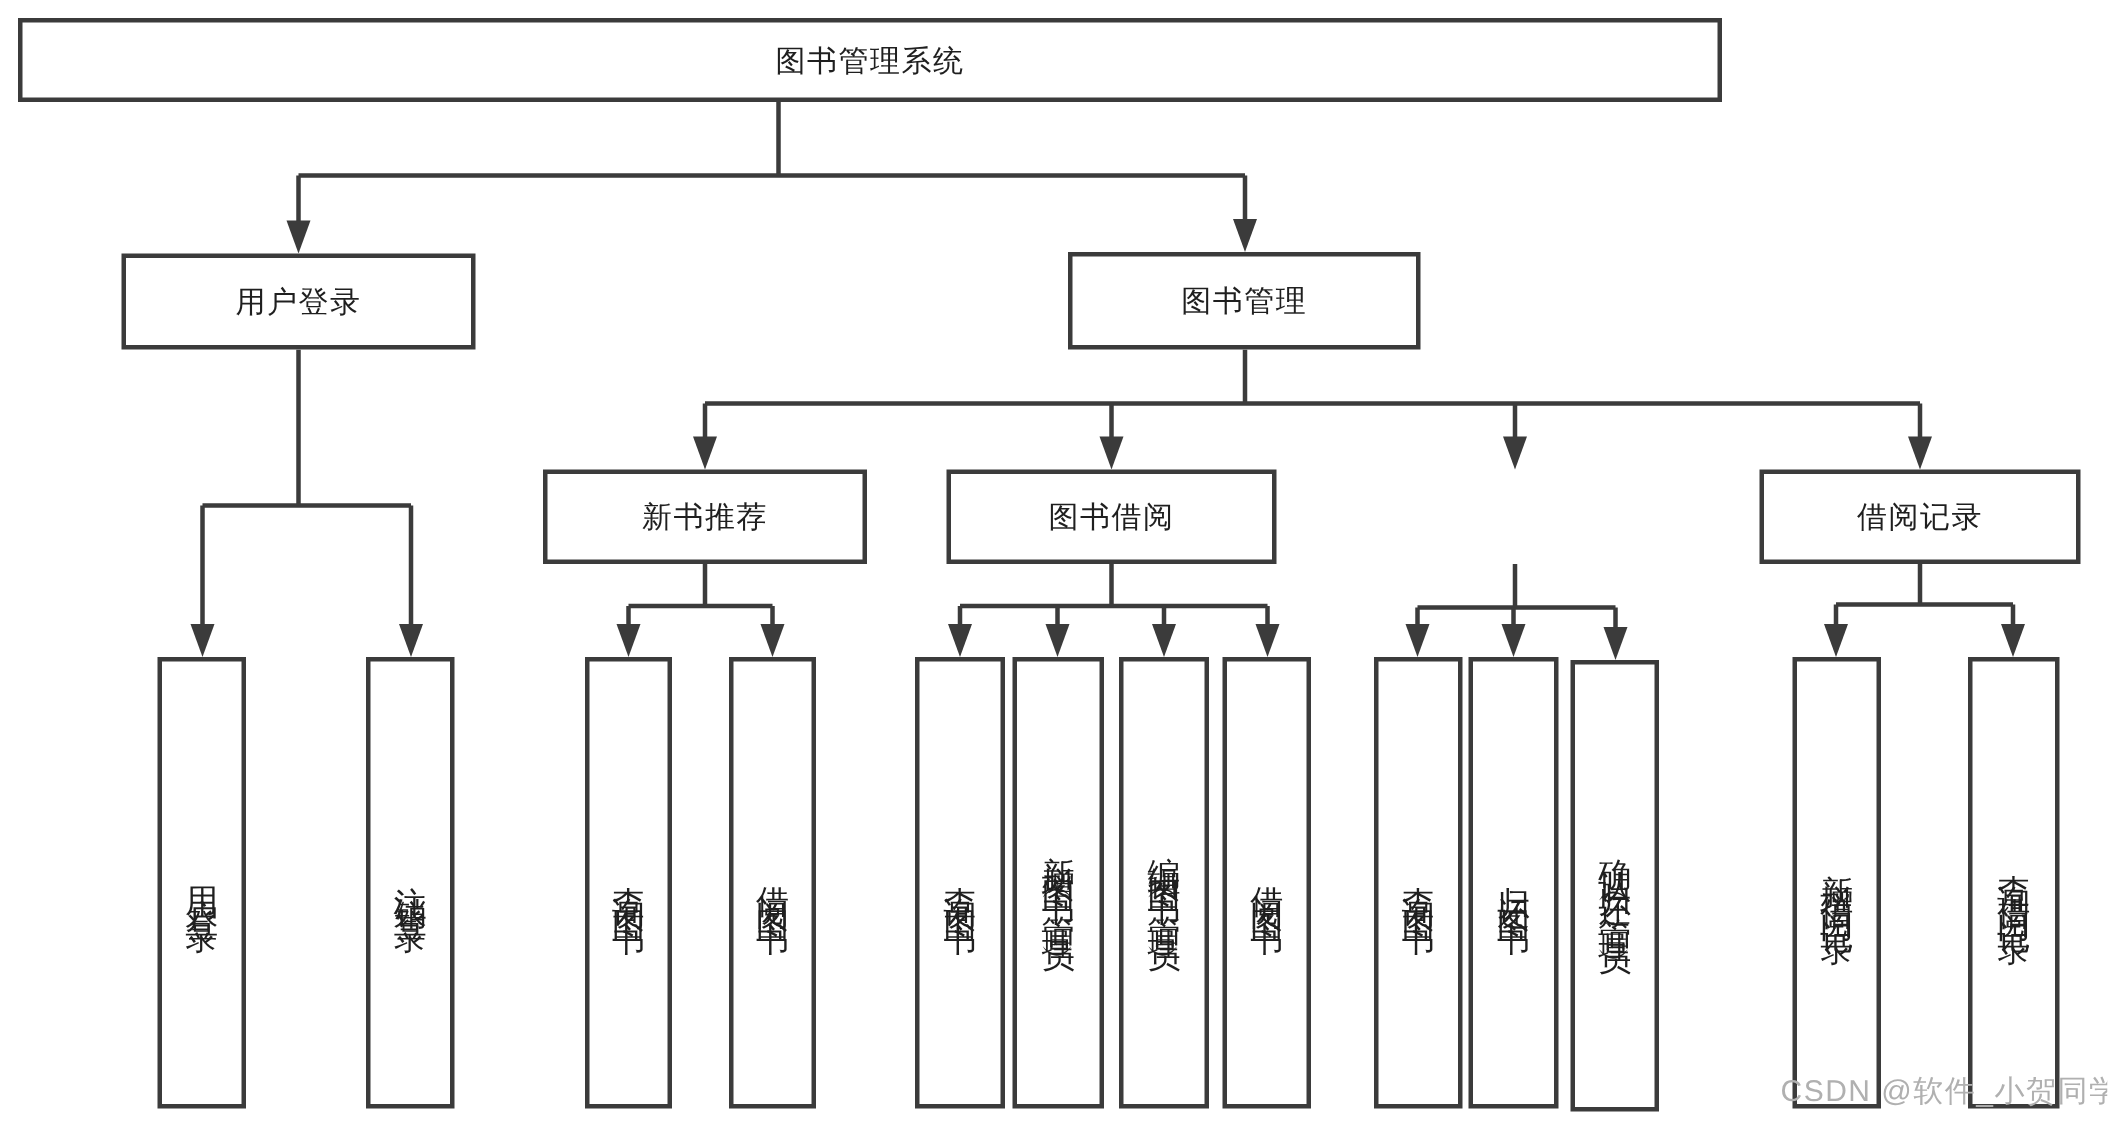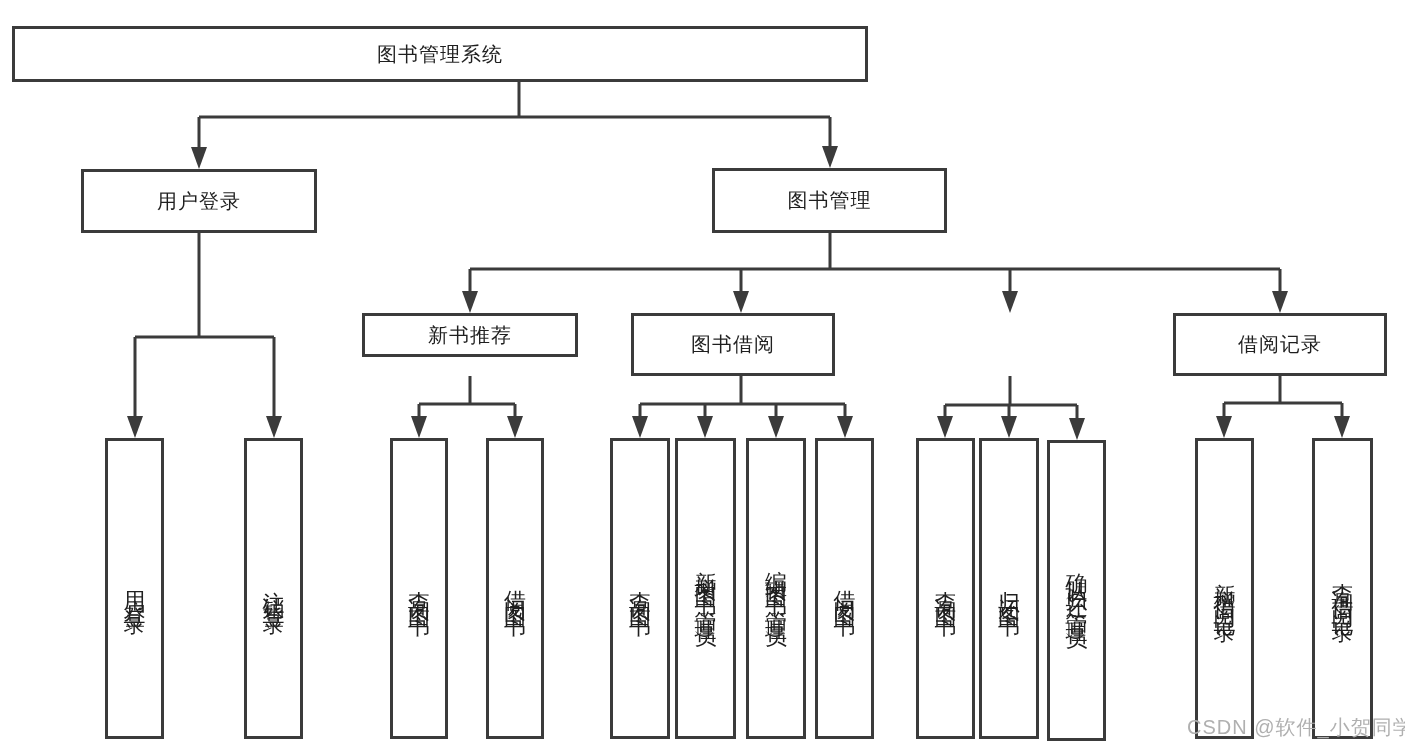--- a/index.html
+++ b/index.html
@@ -69,35 +69,35 @@
       <polygon points="768,416 784,416 776,438"></polygon>
       <polygon points="837,416 853,416 845,438"></polygon>
       <polygon points="937,416 953,416 945,438"></polygon>
       <polygon points="1001,416 1017,416 1009,438"></polygon>
       <polygon points="1069,418 1085,418 1077,440"></polygon>
       <polygon points="1216,416 1232,416 1224,438"></polygon>
       <polygon points="1334,416 1350,416 1342,438"></polygon>
     </g>
   </svg>
 
-  <div class="box hbox" style="left:12px;top:26px;width:856px;height:56px">
+  <div class="box hbox" style="left:12px;top:12px;width:1136px;height:56px">
     <span>图书管理系统</span>
   </div>
 
   <div class="box hbox" style="left:81px;top:169px;width:236px;height:64px">
     <span>用户登录</span>
   </div>
   <div class="box hbox" style="left:712px;top:168px;width:235px;height:65px">
     <span>图书管理</span>
   </div>
 
-  <div class="box hbox" style="left:362px;top:313px;width:216px;height:44px">
+  <div class="box hbox" style="left:362px;top:313px;width:216px;height:63px">
     <span>新书推荐</span>
   </div>
-  <div class="box hbox" style="left:631px;top:313px;width:204px;height:63px">
+  <div class="box hbox" style="left:631px;top:313px;width:220px;height:63px">
     <span>图书借阅</span>
   </div>
   <div class="box hbox" style="left:1173px;top:313px;width:214px;height:63px">
     <span>借阅记录</span>
   </div>
 
   <div class="box leaf" style="left:105px;width:59px">
     <span>用户登录</span>
   </div>
   <div class="box leaf" style="left:244px;width:59px">

